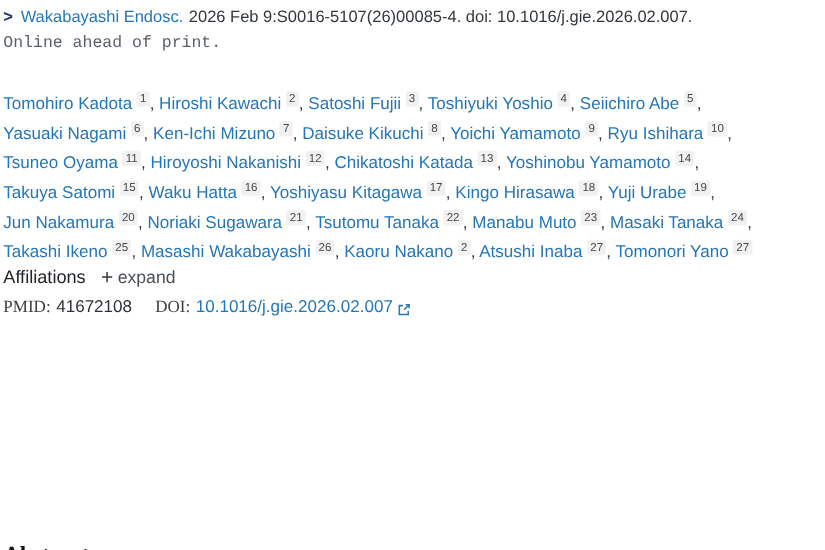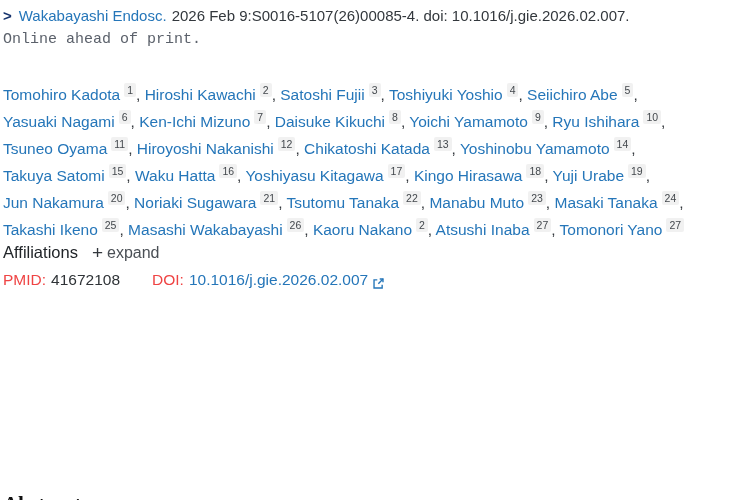--- a/index.html
+++ b/index.html
@@ -69,24 +69,24 @@
   .expand-btn {
     display: inline-flex; align-items: center;
     background: none; border: none;
     font-family: inherit; font-size: 16px; color: #4a4f55;
     margin-left: 14px; cursor: pointer; padding: 0;
   }
   .plus-icon { font-size: 19px; font-weight: 400; color: #33383d; margin-right: 4px; line-height: 1; }
 
   
   .ids-row { margin-top: 9px; font-size: 15.5px; color: #2f3337; display: flex; align-items: center; }
-  .pmid-label, .doi-label { color: #ef4444; }
+  .pmid-label, .doi-label { color: #404040; font-family: Liberation Serif, serif; }
   .pmid-value { margin-left: 5px; }
-  .doi-label { margin-left: 32px; }
-  .doi-link { color: var(--link_blue); text-decoration: none; margin-left: 5px; cursor: pointer; display: inline-flex; align-items: flex-end; }
+  .doi-label { margin-left: 21px; }
+  .doi-link { color: var(--link_blue); text-decoration: none; margin-left: 5px; cursor: pointer; display: inline-flex; align-items: center; }
   .ext-icon { margin-left: 4px; position: relative; top: 1px; }
 
   
   .abstract-heading {
     position: absolute;
     top: 492px; left: 3px;
     font-family: "Liberation Serif", "DejaVu Serif", serif;
     font-weight: 700;
     font-size: 21px;
     color: #111111;

